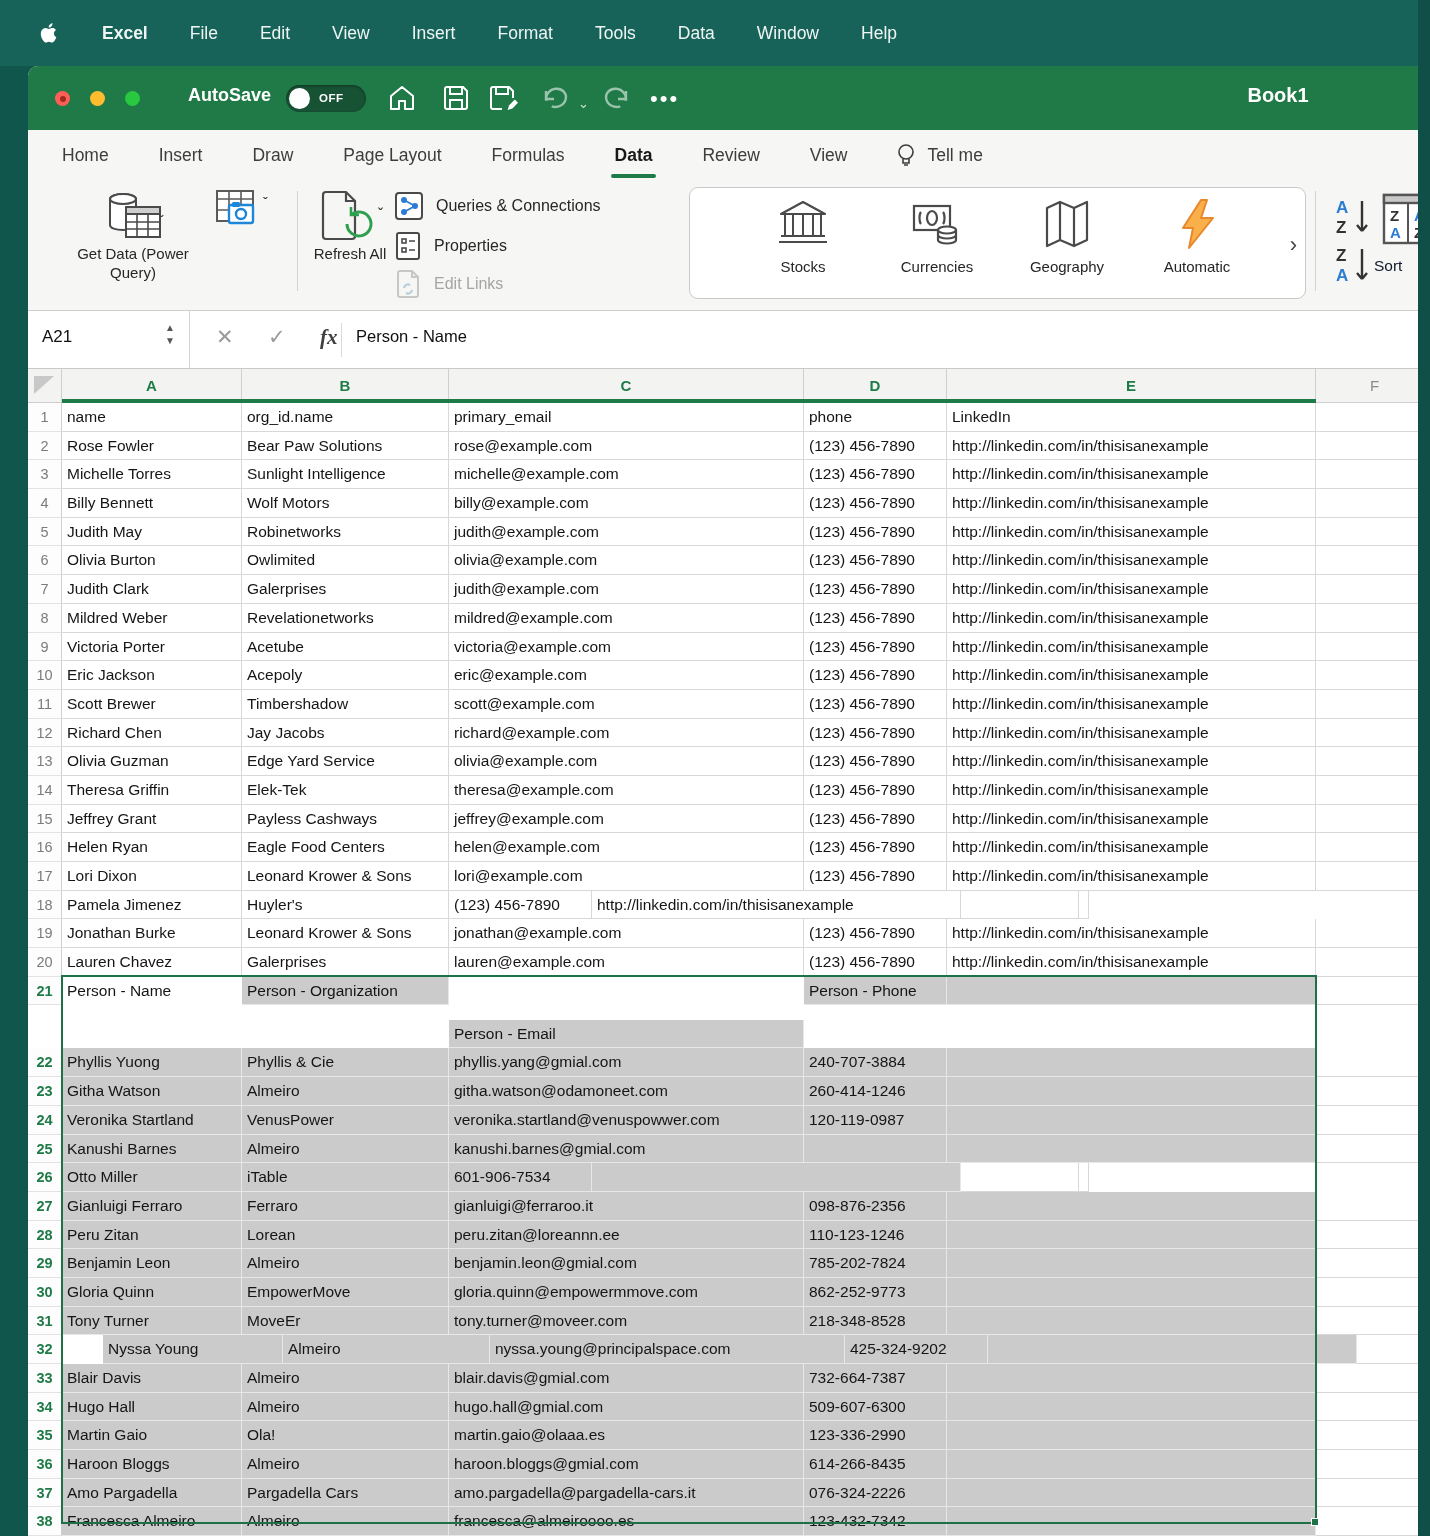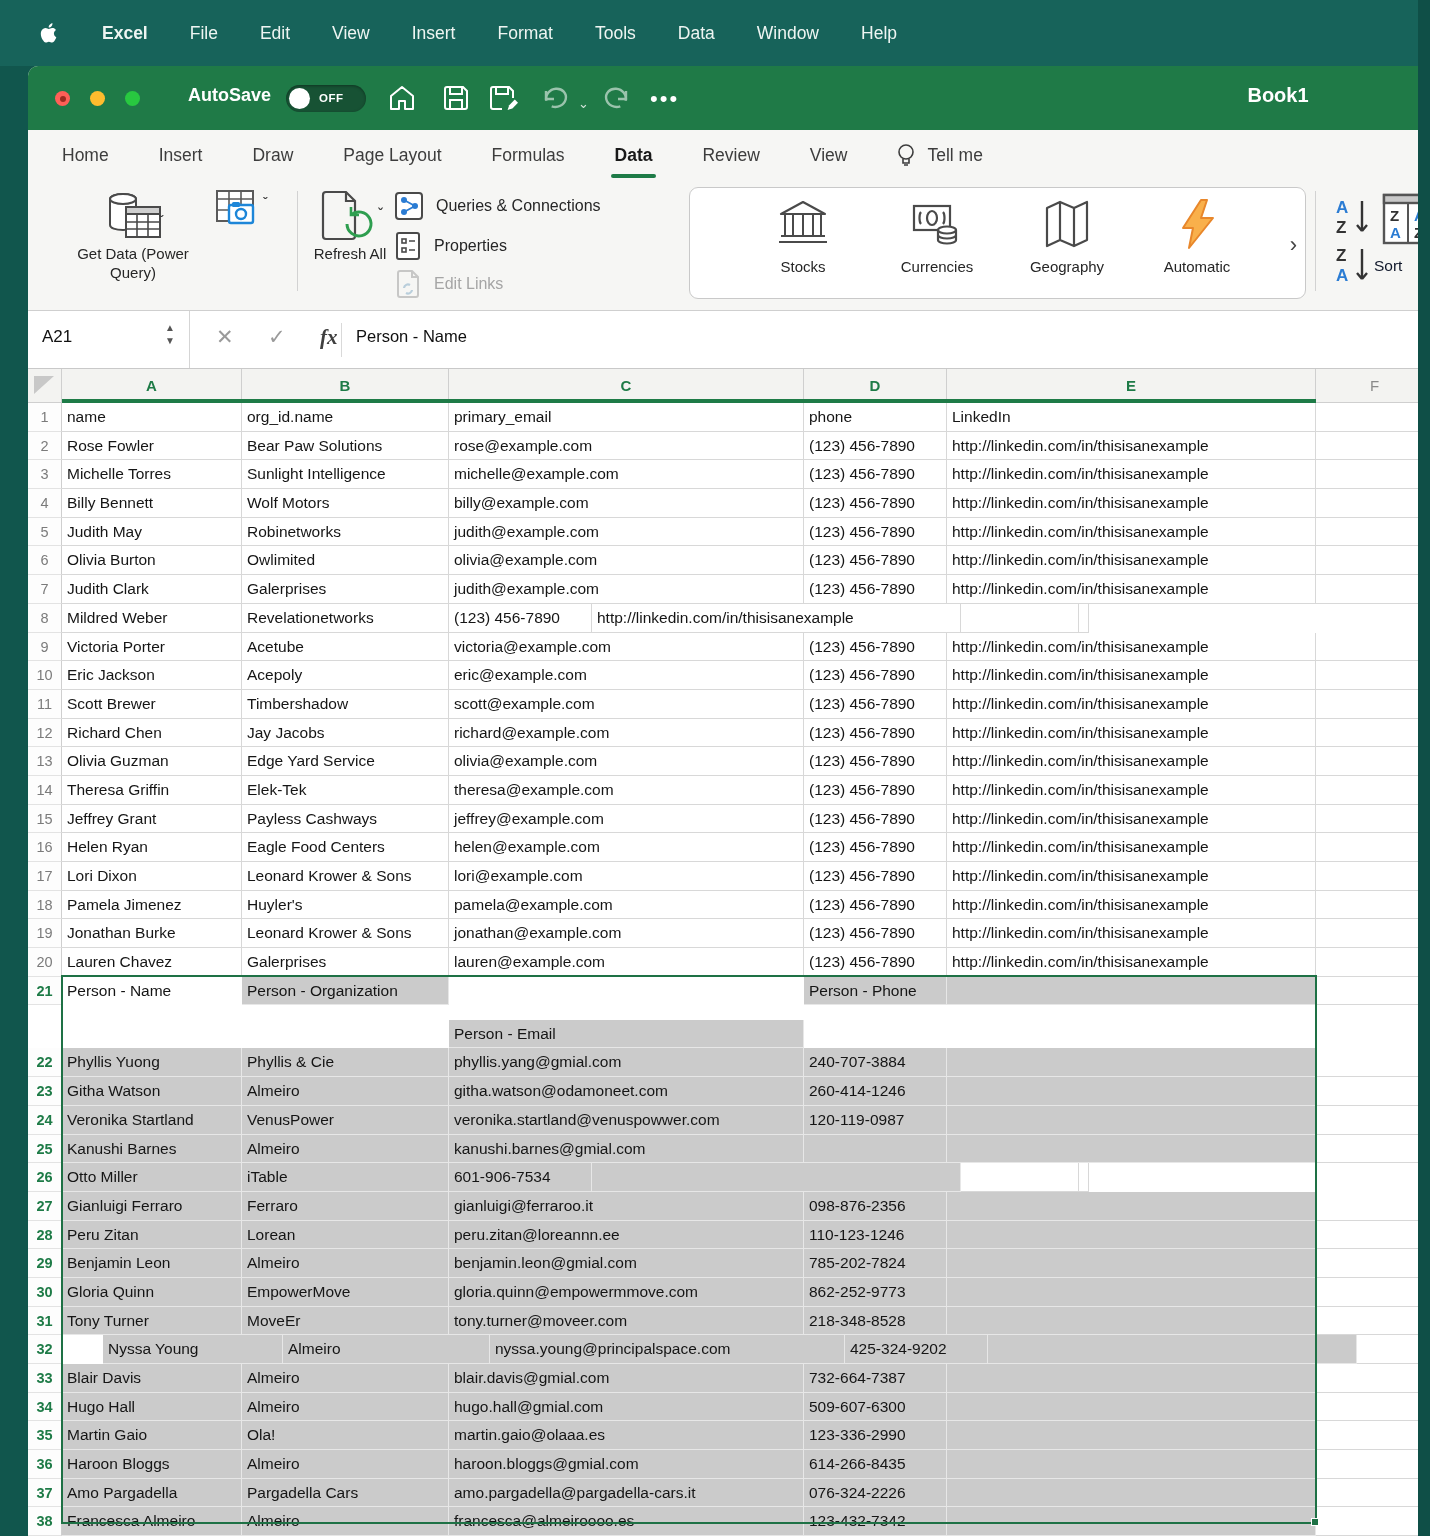--- a/index.html
+++ b/index.html
@@ -439,20 +439,21 @@
             <div class="cell" style="width: 355px;">judith@example.com</div>
             <div class="cell" style="width: 143px;">(123) 456-7890</div>
             <div class="cell" style="width: 369px;">http://linkedin.com/in/thisisanexample</div>
             <div class="cell" style="width: 118px;"></div>
             <div class="cell" style="width: 10px;"></div>
           </div>
           <div class="grow">
             <div class="cell gut" style="width: 34px;">8</div>
             <div class="cell" style="width: 180px;">Mildred Weber</div>
             <div class="cell" style="width: 207px;">Revelationetworks</div>
+            <div class="cell" style="width: 355px;">mildred@example.com</div>
             <div class="cell" style="width: 143px;">(123) 456-7890</div>
             <div class="cell" style="width: 369px;">http://linkedin.com/in/thisisanexample</div>
             <div class="cell" style="width: 118px;"></div>
             <div class="cell" style="width: 10px;"></div>
           </div>
           <div class="grow">
             <div class="cell gut" style="width: 34px;">9</div>
             <div class="cell" style="width: 180px;">Victoria Porter</div>
             <div class="cell" style="width: 207px;">Acetube</div>
             <div class="cell" style="width: 355px;">victoria@example.com</div>
@@ -538,21 +539,20 @@
             <div class="cell" style="width: 355px;">lori@example.com</div>
             <div class="cell" style="width: 143px;">(123) 456-7890</div>
             <div class="cell" style="width: 369px;">http://linkedin.com/in/thisisanexample</div>
             <div class="cell" style="width: 118px;"></div>
             <div class="cell" style="width: 10px;"></div>
           </div>
           <div class="grow">
             <div class="cell gut" style="width: 34px;">18</div>
             <div class="cell" style="width: 180px;">Pamela Jimenez</div>
             <div class="cell" style="width: 207px;">Huyler's</div>
-            <div class="cell" style="width: 355px;">pamela@example.com</div>
             <div class="cell" style="width: 143px;">(123) 456-7890</div>
             <div class="cell" style="width: 369px;">http://linkedin.com/in/thisisanexample</div>
             <div class="cell" style="width: 118px;"></div>
             <div class="cell" style="width: 10px;"></div>
           </div>
           <div class="grow">
             <div class="cell gut" style="width: 34px;">19</div>
             <div class="cell" style="width: 180px;">Jonathan Burke</div>
             <div class="cell" style="width: 207px;">Leonard Krower &amp; Sons</div>
             <div class="cell" style="width: 355px;">jonathan@example.com</div>

